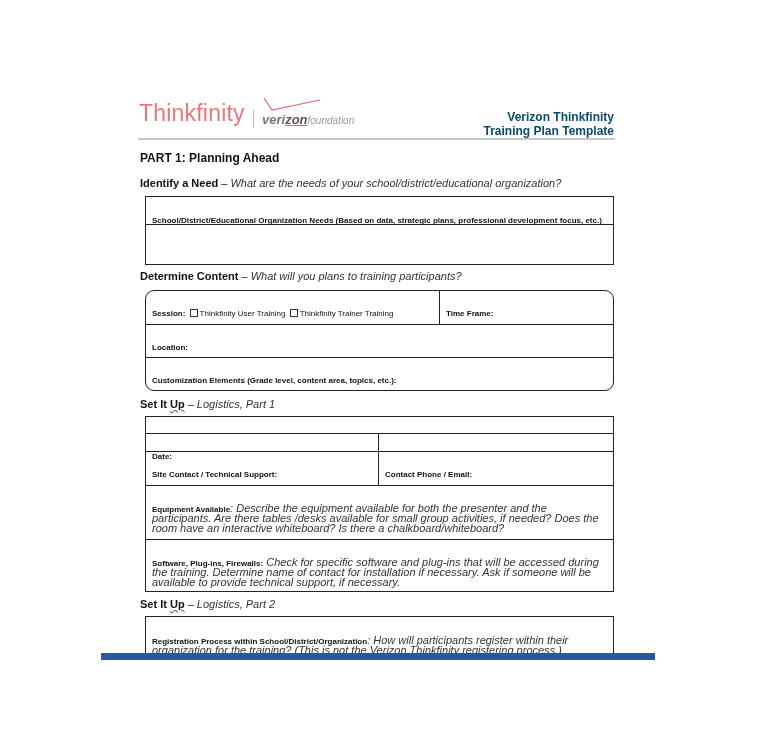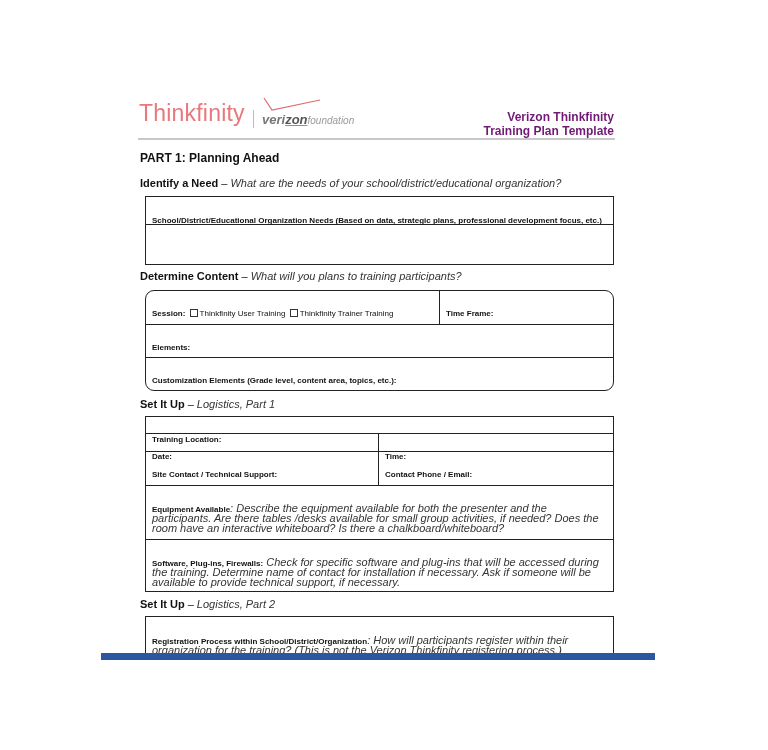--- a/index.html
+++ b/index.html
@@ -19,30 +19,30 @@
       left: 262px; top: 112px; font-size: 13px; font-weight: bold; font-style: italic;
       color: #777; font-family: "Liberation Sans", sans-serif;
     }
     .logo-verizon .zon { color: #555; text-decoration: underline; text-decoration-color: #e06a70; }
     .logo-foundation { font-weight: normal; font-style: italic; font-size: 10px; color: #999; }
     .logo-check {
       left: 262px; top: 96px; width: 60px; height: 16px;
     }
     .header-title {
       right: 154px; top: 110px; text-align: right; font-size: 12px; font-weight: bold;
-      color: #701a75; line-height: 14px;
+      color: #0c4a6e; line-height: 14px;
     }
     .header-rule { left: 138px; top: 138px; width: 477px; height: 2px; background: #c8c8c8; }
 
     
     .part-title { left: 140px; top: 151px; font-size: 12px; font-weight: bold; }
     .sec-heading { left: 140px; font-size: 11px; }
     .sec-heading b { font-weight: bold; }
     .sec-heading i { font-style: italic; color: #333; }
-    .sec-heading .ul { text-decoration-color: #5a5ab8; text-decoration-style: wavy; }
+    .sec-heading .ul { text-decoration: underline; text-decoration-color: #5a5ab8; text-decoration-style: wavy; }
 
     
     .box { border: 1px solid #222; box-sizing: border-box; background: #fff; }
     .cell { position: absolute; box-sizing: border-box; font-size: 8px; padding: 18px 6px; line-height: 9px; }
     .lbl { font-weight: bold; }
     .desc { font-style: italic; color: #333; font-size: 11px; }
     .hline { position: absolute; height: 1px; background: #222; }
     .vline { position: absolute; width: 1px; background: #222; }
     .checkbox {
       display: inline-block; width: 6px; height: 6px; border: 1px solid #333;
@@ -84,34 +84,32 @@
 </div>
 <div class="abs box" style="left:145px; top:290px; width:469px; height:101px;border-radius:9px;">
   <div class="cell" style="left:0; top:0; width:293px; height:33px;">
     <span class="lbl">Session:</span>
     <span class="checkbox"></span><span>Thinkfinity User Training</span>
     <span class="checkbox"></span><span>Thinkfinity Trainer Training</span>
   </div>
   <div class="vline" style="left:293px; top:0; height:33px;"></div>
   <div class="cell lbl" style="left:294px; top:0; width:174px; height:33px;">Time Frame:</div>
   <div class="hline" style="left:0; top:33px; width:100%;"></div>
-  <div class="cell lbl" style="left:0; top:34px; width:100%; height:32px;">Elements:</div>
+  <div class="cell lbl" style="left:0; top:34px; width:100%; height:32px;">Location:</div>
   <div class="hline" style="left:0; top:66px; width:100%;"></div>
   <div class="cell lbl" style="left:0; top:67px; width:100%; height:32px;">Customization Elements (Grade level, content area, topics, etc.):</div>
 </div>
 
 <div class="abs sec-heading" style="top:398px;">
   <b><span>Set It </span><span class="ul">Up</span></b><span> – </span><i>Logistics, Part 1</i>
 </div>
 <div class="abs box" style="left:145px; top:416px; width:469px; height:176px;">
-  <div class="cell lbl" style="left:0; top:0; width:100%; height:16px;">Training Location:</div>
   <div class="hline" style="left:0; top:16px; width:100%;"></div>
   <div class="cell lbl" style="left:0; top:17px; width:232px; height:17px;">Date:</div>
   <div class="vline" style="left:232px; top:17px; height:51px;"></div>
-  <div class="cell lbl" style="left:233px; top:17px; width:235px; height:17px;">Time:</div>
   <div class="hline" style="left:0; top:34px; width:100%;"></div>
   <div class="cell lbl" style="left:233px; top:35px; width:235px; height:33px;">Contact Phone / Email:</div>
   <div class="cell lbl" style="left:0; top:35px; width:232px; height:33px;">Site Contact / Technical Support:</div>
   <div class="hline" style="left:0; top:68px; width:100%;"></div>
   <div class="cell" style="left:0; top:69px; width:100%; height:53px;">
     <span class="lbl">Equipment Available</span><span class="desc">: Describe the equipment available for both the presenter and the participants.  Are there tables /desks available for small group activities, if needed? Does the room have an interactive whiteboard? Is there a chalkboard/whiteboard?</span>
   </div>
   <div class="hline" style="left:0; top:122px; width:100%;"></div>
   <div class="cell" style="left:0; top:123px; width:100%; height:52px;">
     <span class="lbl">Software, Plug-ins, Firewalls:</span><span class="desc"> Check for specific software and plug-ins that will be accessed during the training. Determine name of contact for installation if necessary. Ask if someone will be available to provide technical support, if necessary.</span>

